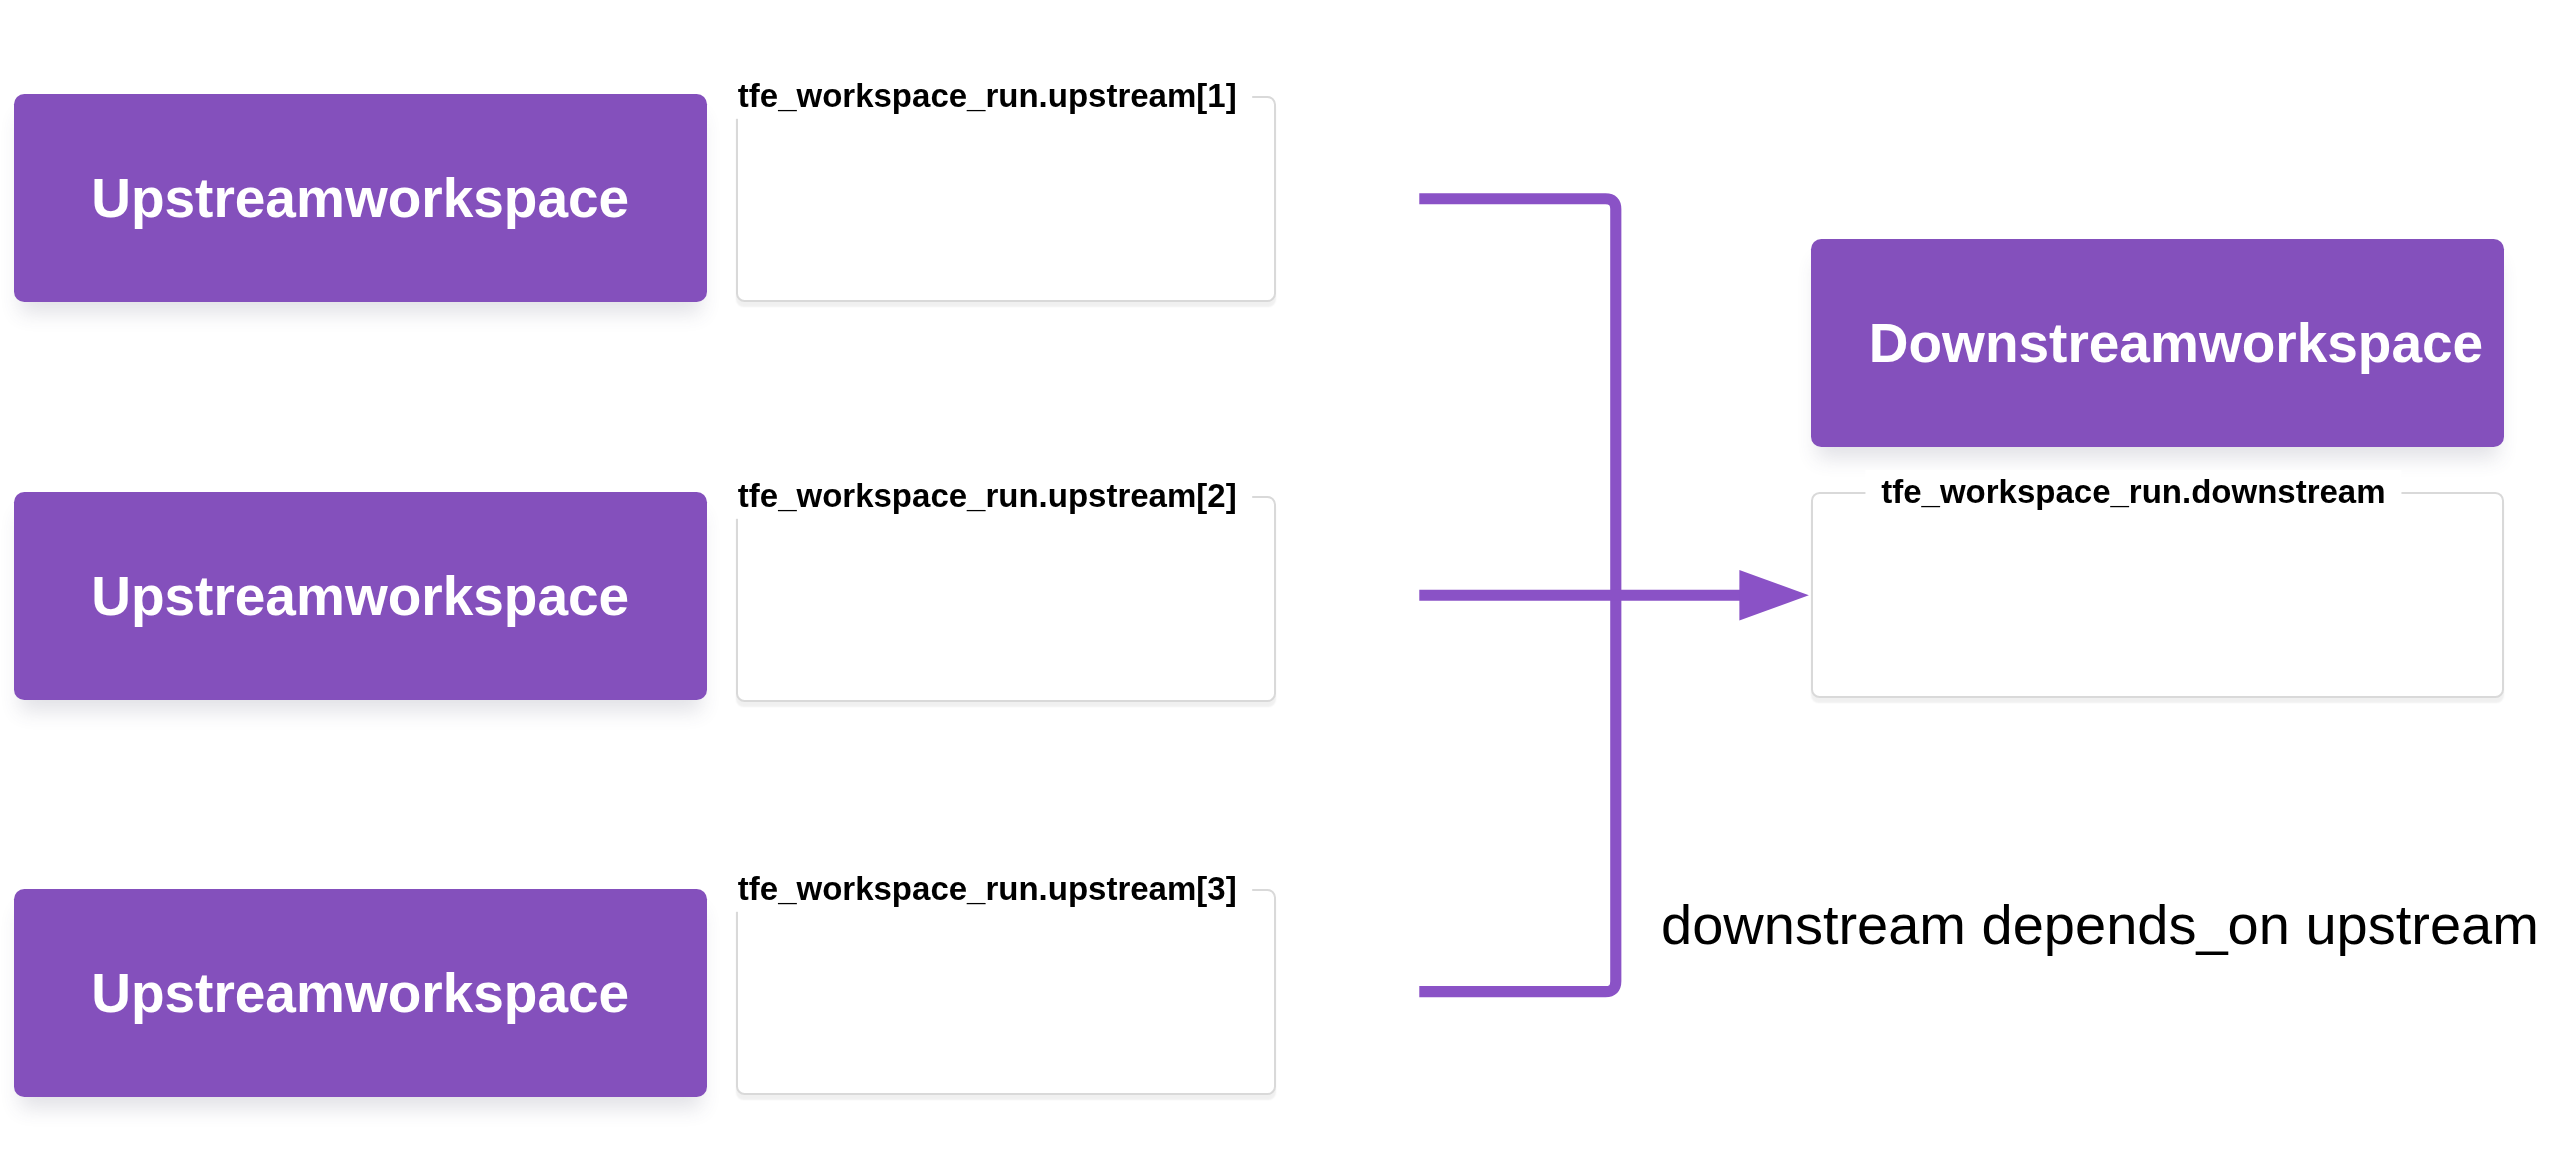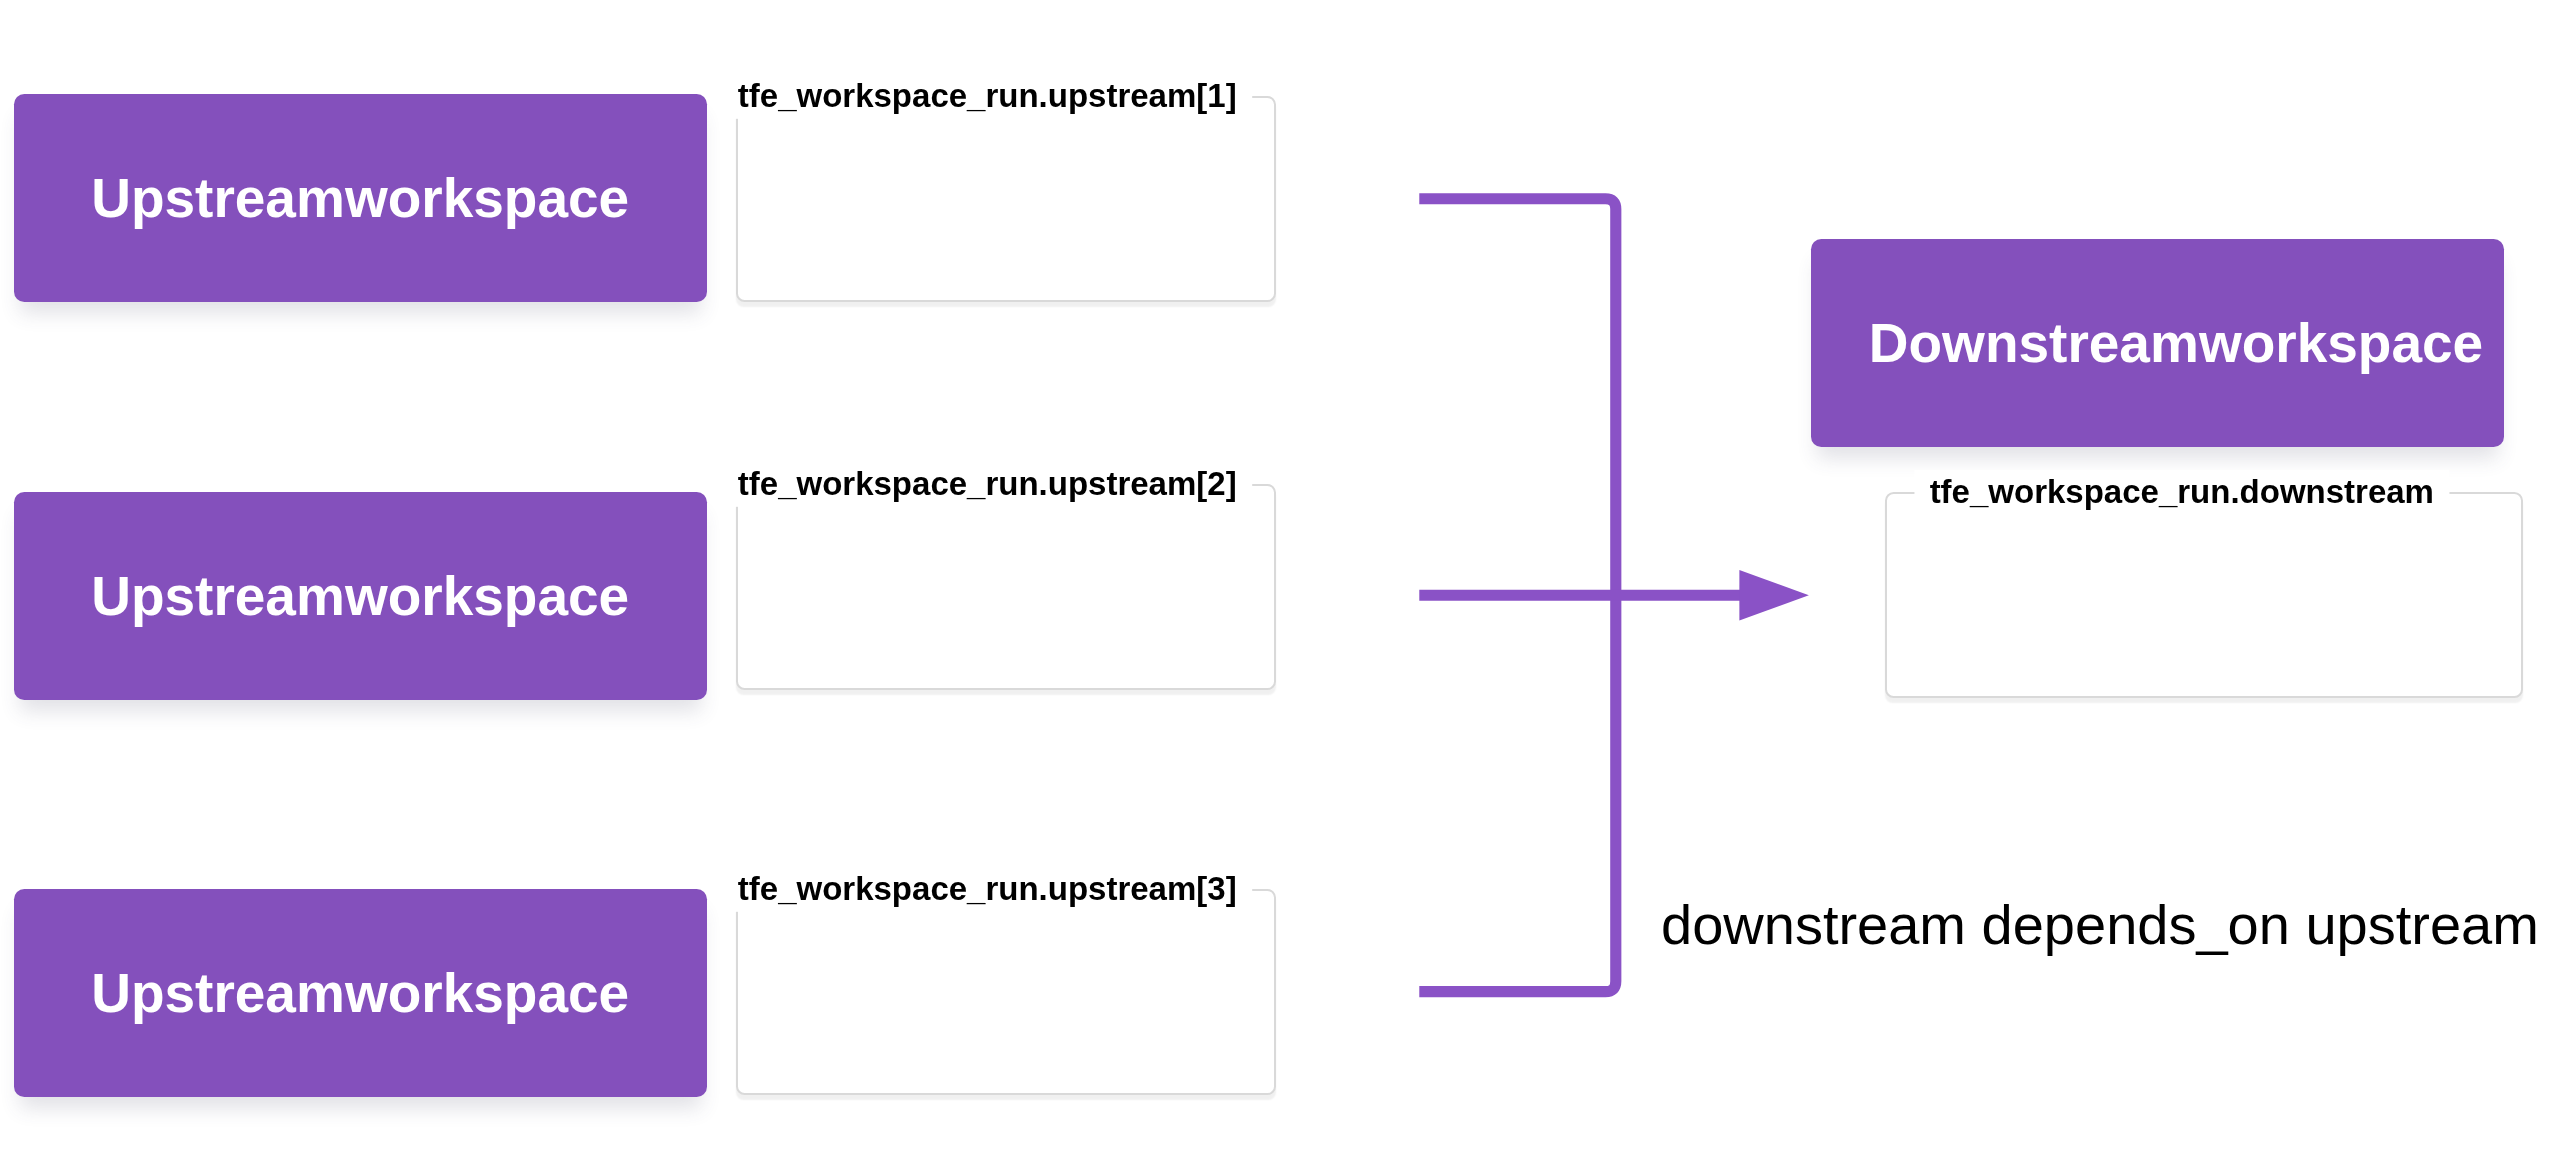--- a/index.html
+++ b/index.html
@@ -72,24 +72,24 @@
     font-size: 33px;
     line-height: 38px;
     white-space: nowrap;
     color: var(--label-text, #000000);
   }
   
   .node.u1 { left: 13.7px;   top: 94px; }
   .node.u2 { left: 13.7px;   top: 492px; }
   .node.u3 { left: 13.7px;   top: 889px; }
   .resource.r1 { left: 736px; top: 96px; }
-  .resource.r2 { left: 736px; top: 484px; padding-left: 28px; }
+  .resource.r2 { left: 736px; top: 496px; padding-left: 28px; }
   .resource.r3 { left: 736px; top: 889px; }
   .node.down     { left: 1811px; top: 239px; padding-left: 37px; }
-  .resource.rdown { left: 1885px; top: 492px; width: 638px; }
+  .resource.rdown { left: 1811px; top: 492px; width: 693px; }
   .annotation {
     position: absolute;
     left: 1661px;
     top: 894px;
     font-size: 56px;
     line-height: 62px;
     color: var(--annotation-text, #000000);
     white-space: nowrap;
   }
 </style>

